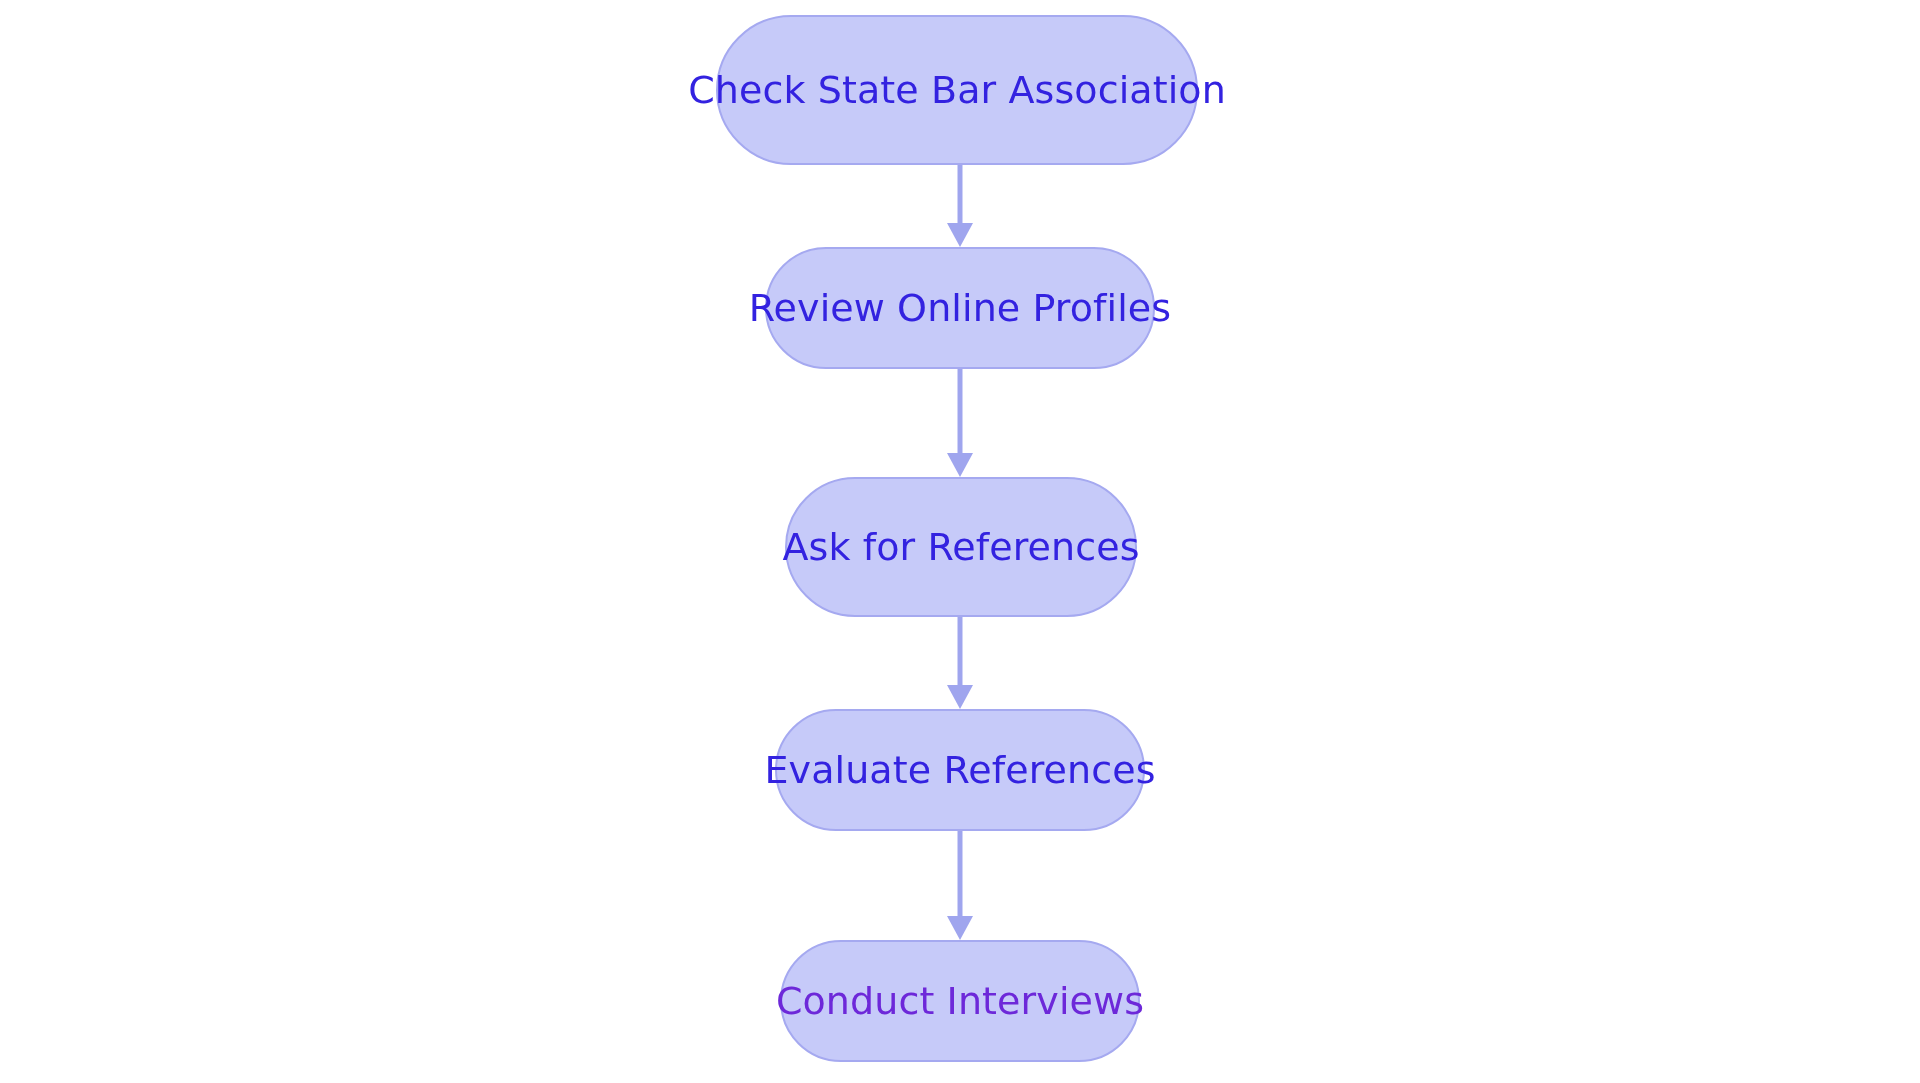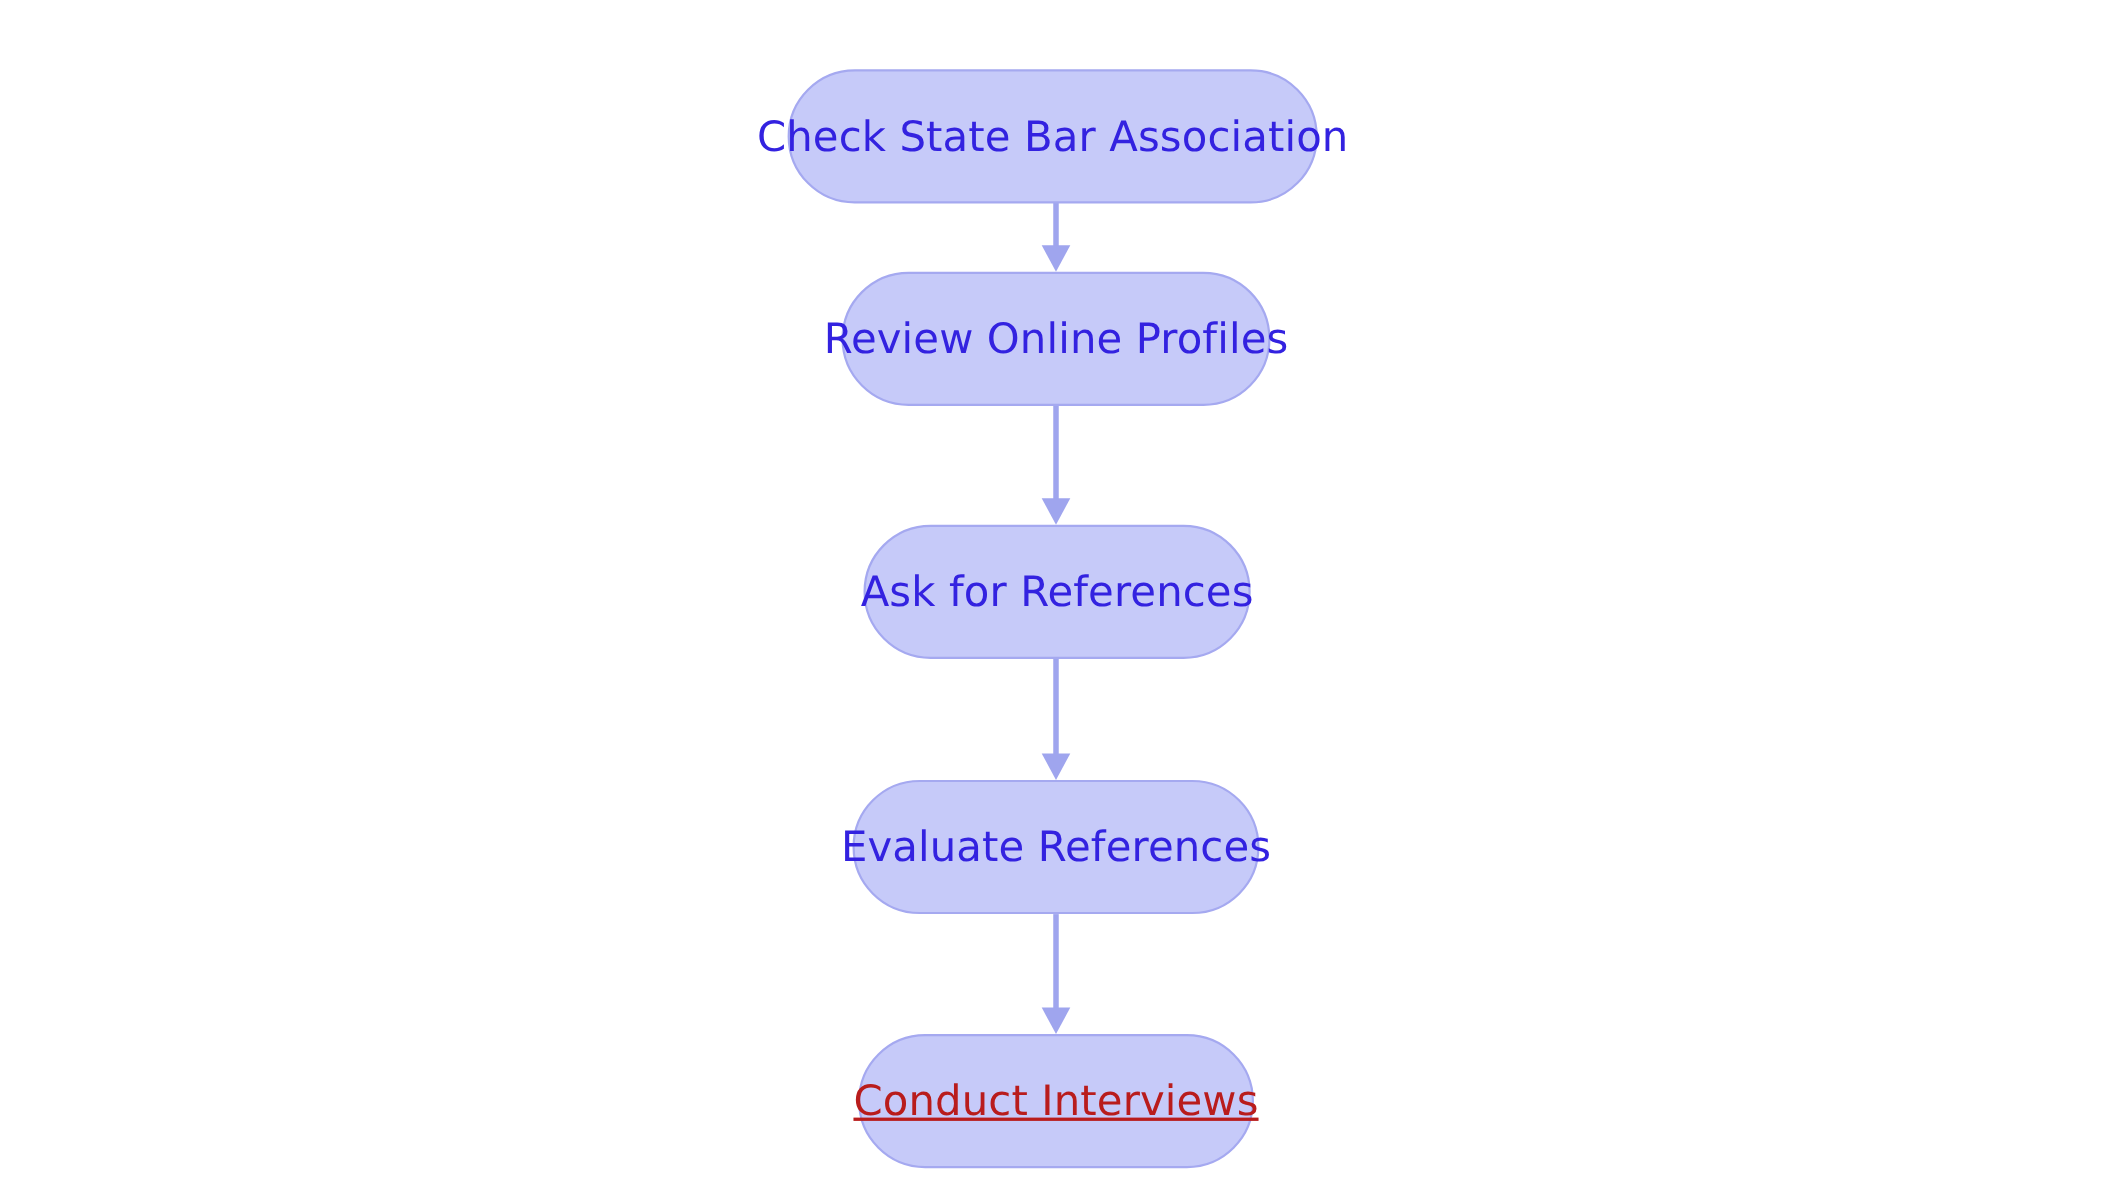--- a/index.html
+++ b/index.html
@@ -58,33 +58,33 @@
         <polygon points="947,223 973,223 960,247" fill="#9fa5ee"></polygon>
         <line x1="960" y1="369" x2="960" y2="455" stroke="#9fa5ee" stroke-width="5"></line>
         <polygon points="947,453 973,453 960,477" fill="#9fa5ee"></polygon>
         <line x1="960" y1="599" x2="960" y2="687" stroke="#9fa5ee" stroke-width="5"></line>
         <polygon points="947,685 973,685 960,709" fill="#9fa5ee"></polygon>
         <line x1="960" y1="831" x2="960" y2="918" stroke="#9fa5ee" stroke-width="5"></line>
         <polygon points="947,916 973,916 960,940" fill="#9fa5ee"></polygon>
       </g>
   </svg>
 
-  <div class="node" style="left: 716px; top: 15px; width: 482px; height: 122px; background: rgb(198, 202, 249); border-color: rgb(165, 169, 240); color: rgb(51, 34, 224); font-size: 38px; margin-top: 48px;">
+  <div class="node" style="left: 716px; top: 15px; width: 482px; height: 150px; background: rgb(198, 202, 249); border-color: rgb(165, 169, 240); color: rgb(51, 34, 224); font-size: 38px;">
     <span class="node-label">Check State Bar Association</span>
   </div>
 
   <div class="node" style="left: 765px; top: 247px; width: 390px; height: 122px; background: rgb(198, 202, 249); border-color: rgb(165, 169, 240); color: rgb(51, 34, 224); font-size: 38px;">
     <span class="node-label">Review Online Profiles</span>
   </div>
 
-  <div class="node" style="left: 785px; top: 477px; width: 352px; height: 122px; background: rgb(198, 202, 249); border-color: rgb(165, 169, 240); color: rgb(51, 34, 224); font-size: 38px;">
+  <div class="node" style="left: 785px; top: 477px; width: 352px; height: 140px; background: rgb(198, 202, 249); border-color: rgb(165, 169, 240); color: rgb(51, 34, 224); font-size: 38px;">
     <span class="node-label">Ask for References</span>
   </div>
 
   <div class="node" style="left: 775px; top: 709px; width: 370px; height: 122px; background: rgb(198, 202, 249); border-color: rgb(165, 169, 240); color: rgb(51, 34, 224); font-size: 38px;">
     <span class="node-label">Evaluate References</span>
   </div>
 
-  <div class="node" style="left: 780px; top: 940px; width: 360px; height: 122px; background: rgb(198, 202, 249); border-color: rgb(165, 169, 240); color: #b91c1c; font-size: 38px; text-decoration: underline;">
+  <div class="node" style="left: 780px; top: 940px; width: 360px; height: 122px; background: rgb(198, 202, 249); border-color: rgb(165, 169, 240); color: #6d28d9; font-size: 38px;">
     <span class="node-label">Conduct Interviews</span>
   </div>
 
 </div>
 
 </body></html>

